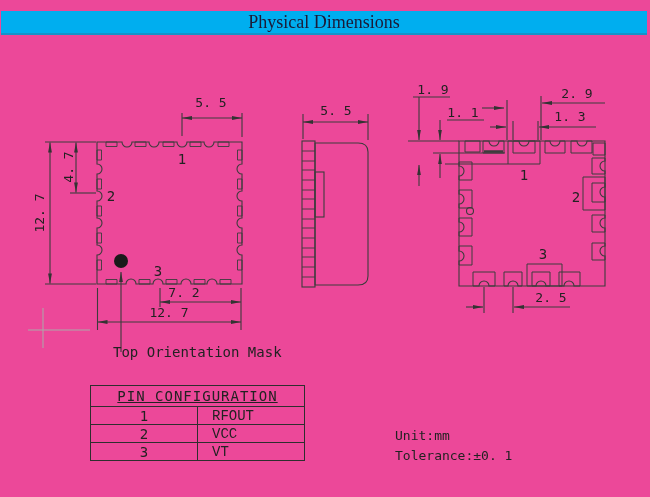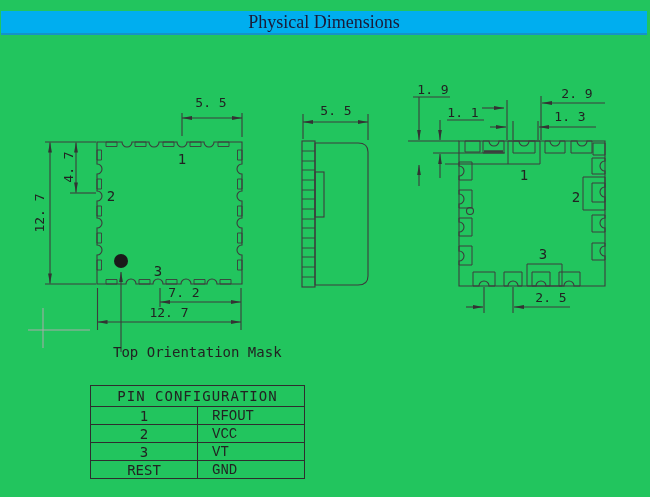--- a/index.html
+++ b/index.html
@@ -1,17 +1,17 @@
 <!DOCTYPE html>
 <html><head>
 <meta charset="utf-8">
 <style>
   html,body { margin:0; padding:0; background:#fff; }
   #page {
-    position:relative; width:650px; height:497px; background:#22c55e;
+    position:relative; width:650px; height:497px; background:#ec4899;
     font-family:"DejaVu Sans Mono", monospace; overflow:hidden;
   }
   .titlebar {
     position:absolute; left:1px; top:11px; width:646px; height:22px;
     background:#00AEEF; border-bottom:2px solid #1593c9;
     text-align:center; line-height:23px;
     font-family:"Liberation Serif", serif; font-size:18px; color:#1b1b38;
   }
   svg text {
     font-family:"DejaVu Sans Mono", monospace; fill:#222222;
@@ -20,21 +20,21 @@
   .pin { font-size:14px; }
   .note-txt { font-size:14px; }
   #pin-table {
     position:absolute; left:90px; top:385px; width:215px;
     border-collapse:collapse; color:#222; font-size:14px;
     table-layout:fixed;
   }
   #pin-table th, #pin-table td {
     border:1.4px solid #2e2e2e; padding:0; font-weight:normal;
   }
-  #pin-table th { height:20px; text-align:center; letter-spacing:1px; }
+  #pin-table th { height:20px; text-align:center; letter-spacing:1px;text-decoration:underline; }
   #pin-table td { height:17px; }
   #pin-table td.c-pin { width:60px; text-align:center; }
   #pin-table td.c-sig { padding-left:14px;font-family:Liberation Mono, monospace; }
   .notes {
     position:absolute; left:395px; top:426px;
     font-size:13px; line-height:20px; color:#222;
   }
 </style>
 </head>
 <body>
@@ -197,21 +197,21 @@
       <td class="c-sig">RFOUT</td>
     </tr>
     <tr>
       <td class="c-pin">2</td>
       <td class="c-sig">VCC</td>
     </tr>
     <tr>
       <td class="c-pin">3</td>
       <td class="c-sig">VT</td>
     </tr>
-    <tr>
-      <td class="c-pin">REST</td>
-      <td class="c-sig">GND</td>
-    </tr>
   </tbody>
     </table>
 
+  <div class="notes">
+    <div>Unit:mm</div>
+    <div>Tolerance:±0. 1</div>
+  </div>
 
 </div>
 
 </body></html>

